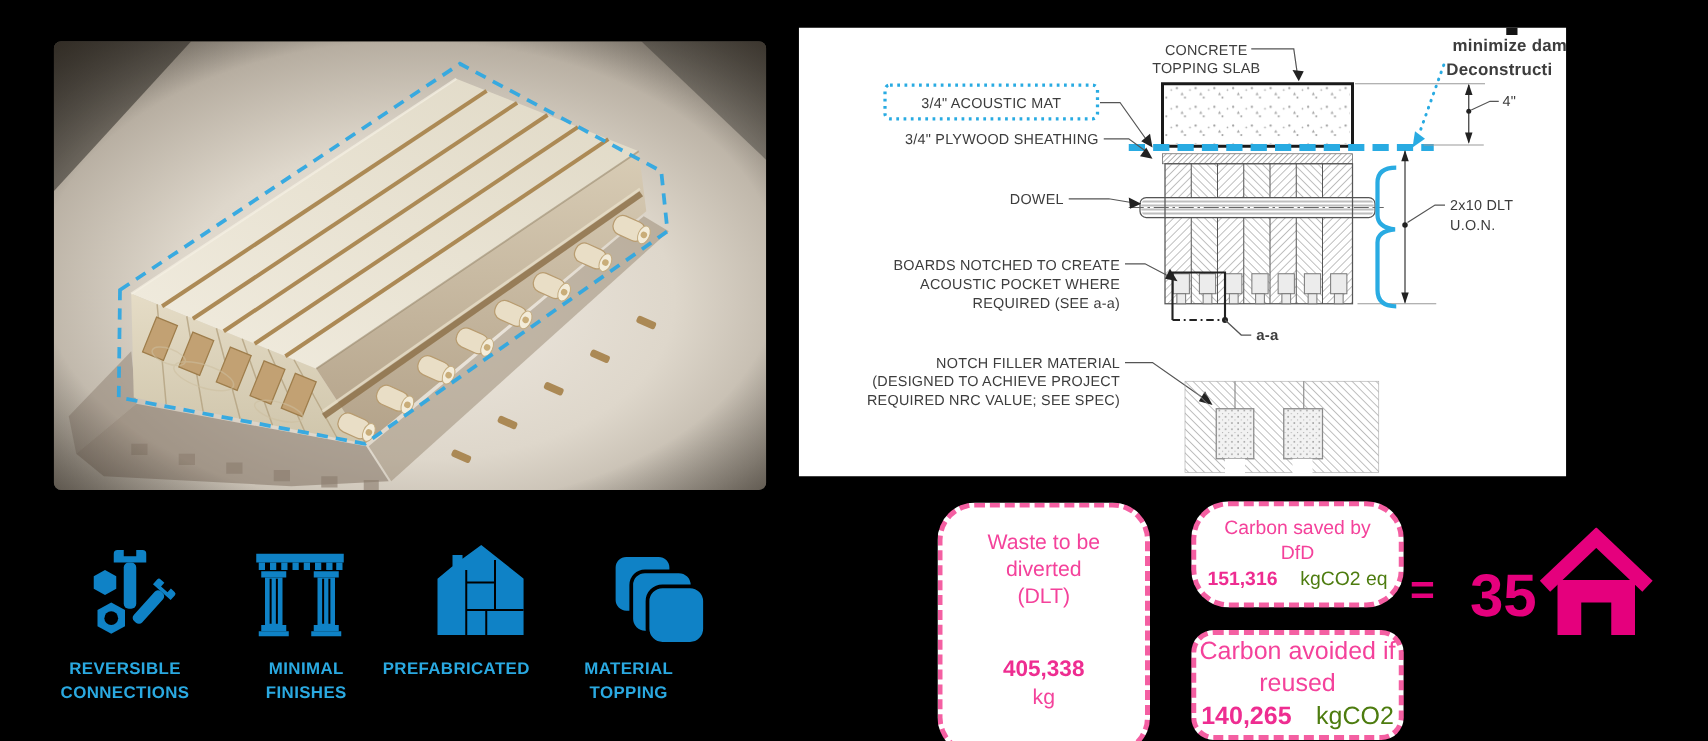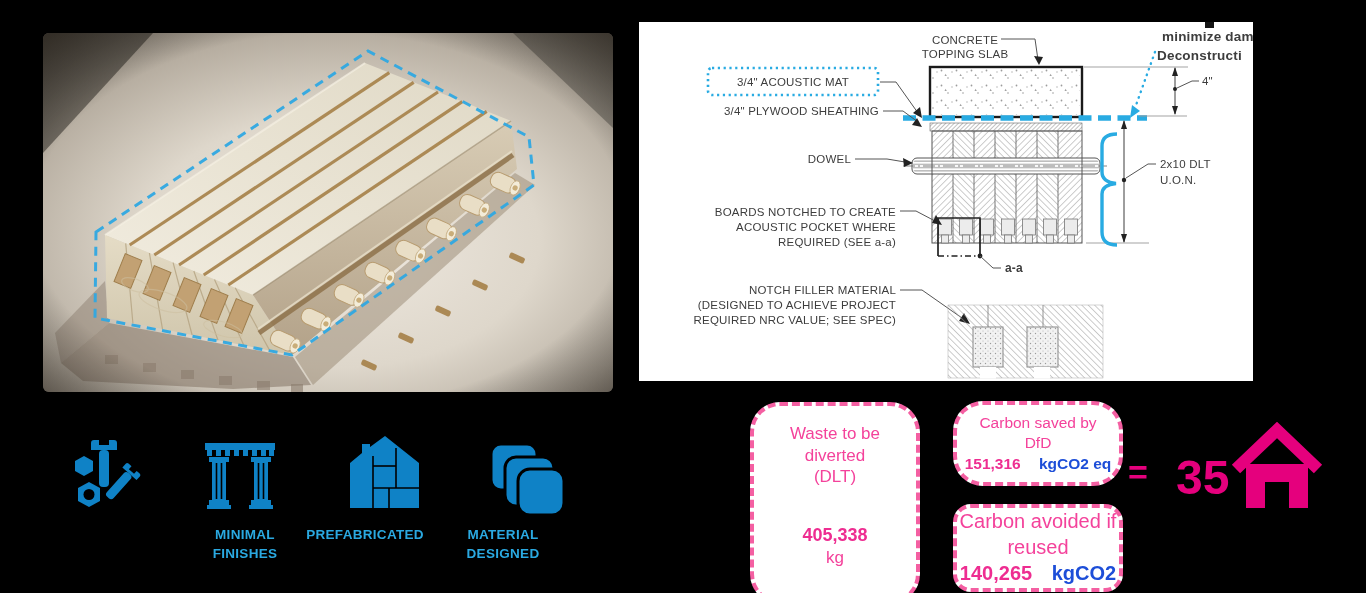--- a/index.html
+++ b/index.html
@@ -12,21 +12,21 @@
                  font-size:13.5px;line-height:1.38;letter-spacing:.3px;}
   .feature-icon{position:absolute;}
   .pinkbox{position:absolute;background:#fff;border:4px dashed #f45fa2;display:flex;flex-direction:column;
            justify-content:center;align-items:center;text-align:center;color:#f4429b;}
   .pinkbox .ln{display:block;}
   .pinkbox .val{font-weight:bold;color:#ee2d91;}
   #waste-box{left:750px;top:402px;width:162px;height:180px;border-radius:30px;font-size:17px;line-height:1.28;}
   #carbon-saved-box{left:953px;top:401px;width:162px;height:77px;border-radius:30px;font-size:15.5px;line-height:1.3;}
   #carbon-avoided-box{left:953px;top:504px;width:162px;height:80px;border-radius:18px;font-size:20px;line-height:1.3;justify-content:space-between;}
   #waste-box .val{font-size:18px;margin-top:36px;}
-  .unit{font-weight:bold;color:#1d4ed8;margin-left:14px;}
+  .unit{font-weight:normal;color:#4d7c0f;margin-left:14px;}
   #equals-sign{position:absolute;left:1128px;top:453px;color:#e5007d;font-size:34px;font-weight:bold;}
   #homes-value{position:absolute;left:1176px;top:450px;color:#e5007d;font-size:48px;font-weight:bold;}
   #homes-house{position:absolute;left:1230px;top:422px;}
   #homes-caption{position:absolute;left:1188px;top:514px;color:#e5007d;font-size:17px;font-weight:bold;line-height:1.33;}
 </style>
 </head>
 <body>
 
 <div id="stage">
 
@@ -334,20 +334,23 @@
       <rect x="31" y="13" width="10" height="37" rx="4"></rect>
       <polygon points="16,19 25,24 25,34 16,39 7,34 7,24"></polygon>
       <polygon points="21,45 32,51 32,64 21,70 10,64 10,51"></polygon>
       <circle cx="21" cy="57.5" r="5.5" fill="#000"></circle>
       <g transform="translate(56,48) rotate(42)">
         <path d="M-13,-12 V-17 Q-13,-19 -11,-19 H-7 V-15 H0 V-19 H4 Q6,-19 6,-17 V-12 Z"></path>
         <rect x="-8" y="-12" width="9" height="32" rx="3.5"></rect>
       </g>
     </g>
   </svg>
+  <div class="feature-label" style="left:25px;top:526px">
+    <span>REVERSIBLE</span><br><span>CONNECTIONS</span>
+  </div>
 
   <svg class="feature-icon" style="left:203px;top:441px" width="74" height="70" viewBox="0 0 74 70">
     <g fill="#0f82c6">
       <rect x="2" y="2" width="70" height="7"></rect>
       <rect x="4" y="9" width="5" height="6"></rect>
         <rect x="13" y="9" width="5" height="6"></rect>
       <rect x="22" y="9" width="5" height="6"></rect>
         <rect x="31" y="9" width="5" height="6"></rect>
       <rect x="40" y="9" width="5" height="6"></rect>
         <rect x="49" y="9" width="5" height="6"></rect>
@@ -386,21 +389,21 @@
   <div class="feature-label" style="left:290px;top:526px">
     <span>PREFABRICATED</span><br><span></span>
   </div>
 
   <svg class="feature-icon" style="left:488px;top:442px" width="78" height="74" viewBox="0 0 78 74">
     <rect x="3" y="2" width="46" height="46" rx="10" fill="#0f82c6" stroke="#000" stroke-width="3"></rect>
     <rect x="17" y="15" width="49" height="49" rx="11" fill="#0f82c6" stroke="#000" stroke-width="3"></rect>
     <rect x="30" y="27" width="46" height="46" rx="12" fill="#0f82c6" stroke="#000" stroke-width="3"></rect>
   </svg>
   <div class="feature-label" style="left:428px;top:526px">
-    <span>MATERIAL</span><br><span>DESIGNED</span>
+    <span>MATERIAL</span><br><span>TOPPING</span>
   </div>
 
   <div id="waste-box" class="pinkbox" style="padding-bottom:14px">
     <span class="ln">Waste to be</span>
     <span class="ln">diverted</span>
     <span class="ln">(DLT)</span>
     <span class="ln val">405,338</span>
     <span class="ln">kg</span>
   </div>
 

